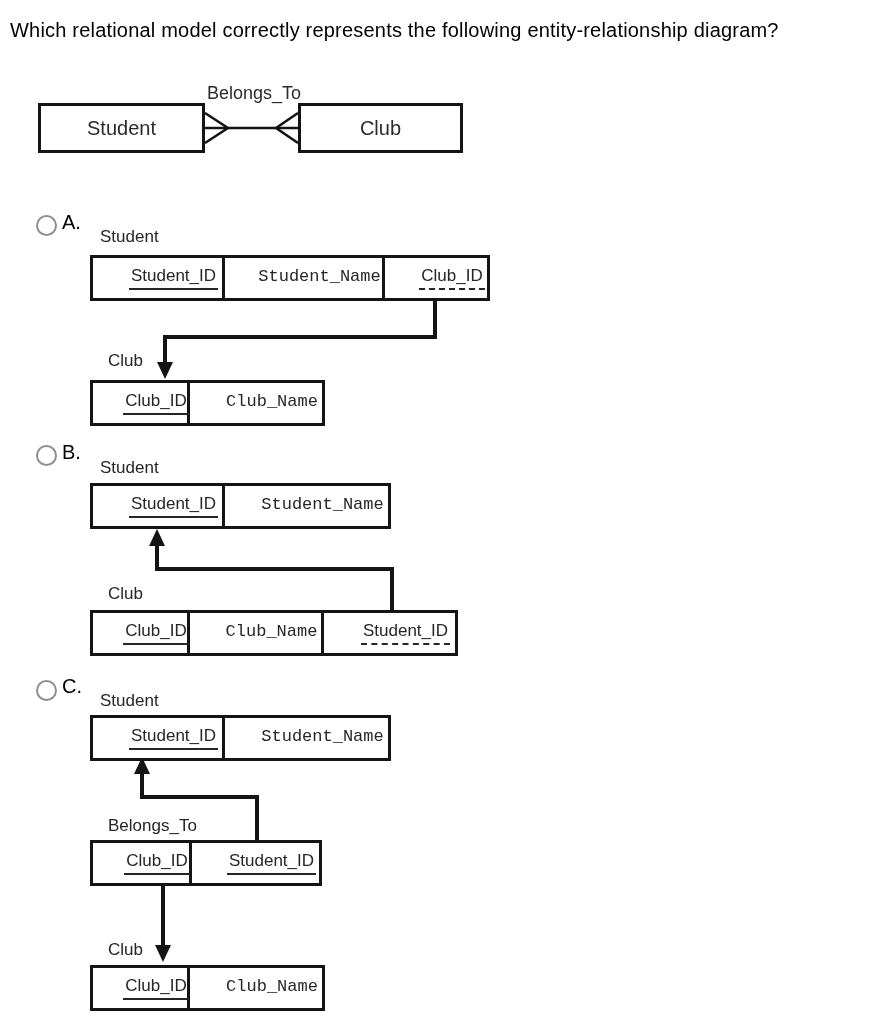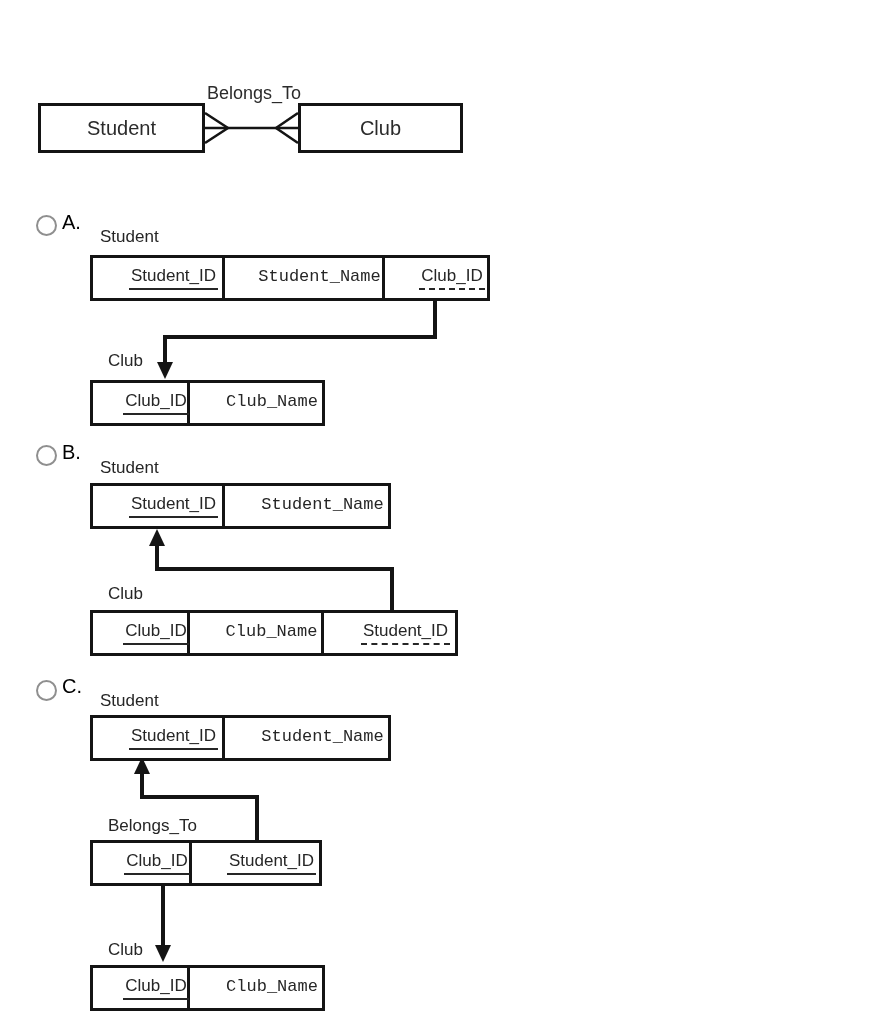--- a/index.html
+++ b/index.html
@@ -43,20 +43,21 @@
   .cell:last-child{border-right:none;}
   .u-solid{border-bottom:2px solid #262626;padding:0 2px 2px 2px;}
   .u-dashed{border-bottom:2px dashed #262626;padding:0 2px 2px 2px;}
   .u-none{padding:0 2px 4px 2px;font-family:Liberation Mono, monospace;}
 </style>
 </head>
 <body>
 
 <div class="page">
 
+  <div class="question">Which relational model correctly represents the following entity-relationship diagram?</div>
 
   <svg class="overlay" width="879" height="1024" viewBox="0 0 879 1024">
 
     <g>
       <path class="er-line" d="M205 128 H298"></path>
       <path class="er-line" d="M228 128 L205 113 M228 128 L205 143"></path>
       <path class="er-line" d="M276 128 L298 113 M276 128 L298 143"></path>
     </g>
 
     <g>

